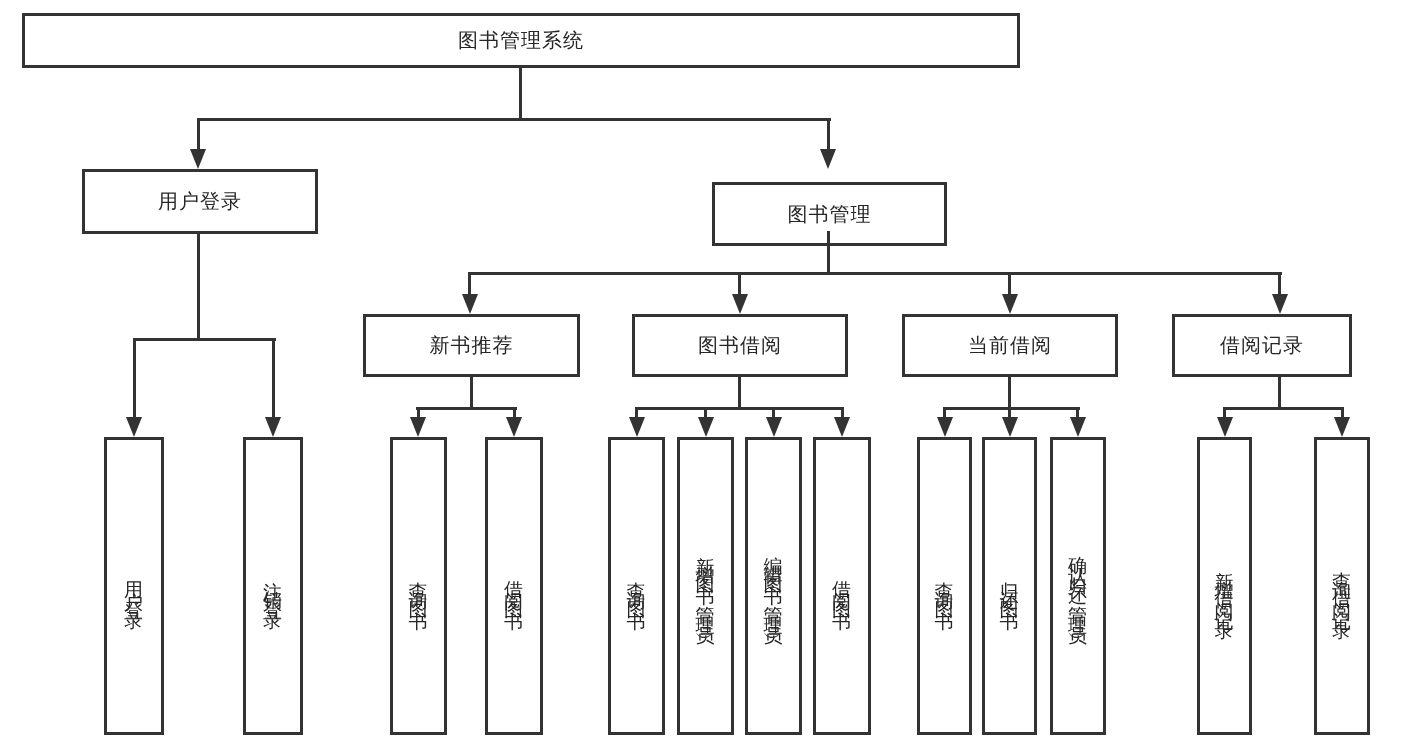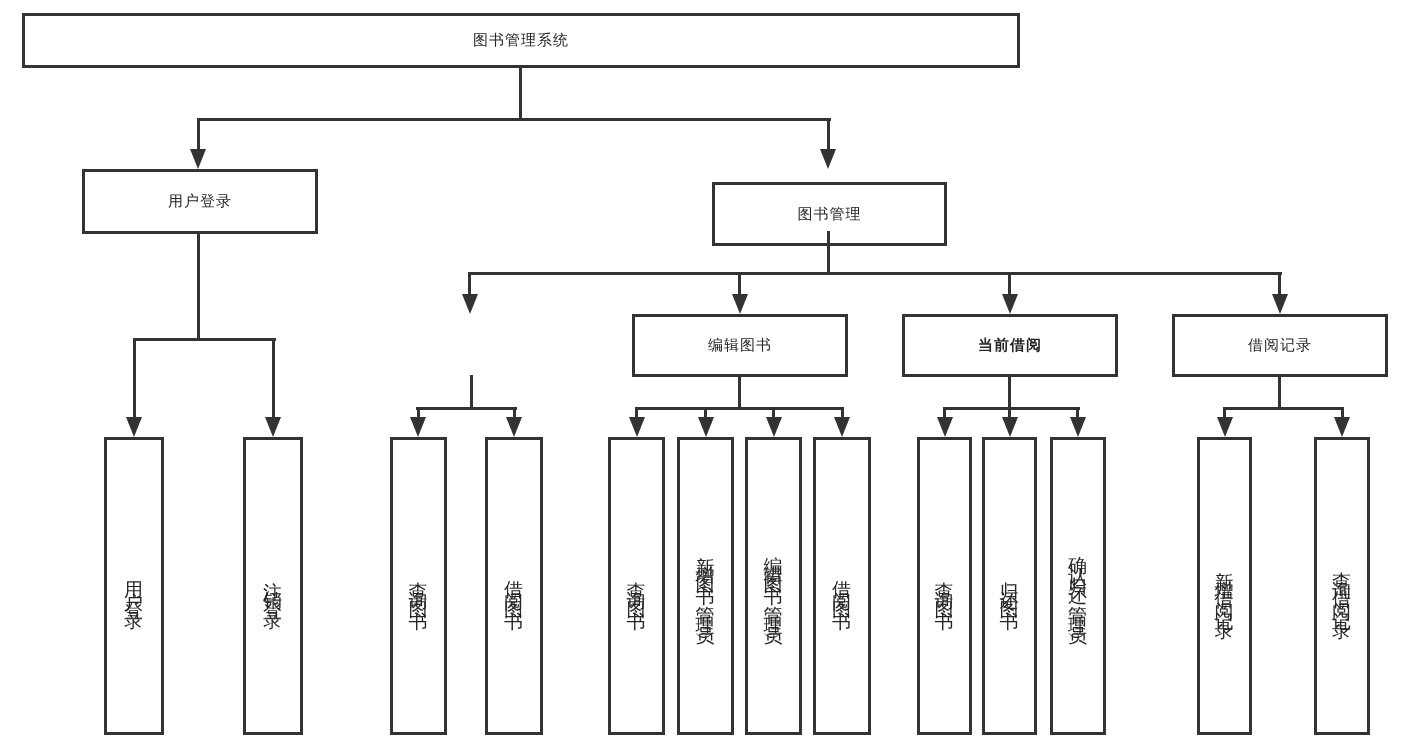--- a/index.html
+++ b/index.html
@@ -19,21 +19,21 @@
   }
   
   .box{
     position:absolute;
     box-sizing:border-box;
     border:3px solid var(--line);
     background:var(--background);
     display:flex;
     align-items:center;
     justify-content:center;
-    font-size:15px;
+    font-size:20px;
     letter-spacing:1px;
     color:var(--text);
   }
   .vbox{
     position:absolute;
     box-sizing:border-box;
     border:3px solid var(--line);
     background:var(--background);
     display:flex;
     align-items:center;
@@ -96,23 +96,24 @@
   <div class="ln" style="left:469px;top:272px;width:813px;height:3px;"></div>
   <div class="ln" style="left:468px;top:272px;width:3px;height:24px;"></div>
   <div class="arrow" style="left:462px;top:294px;"></div>
   <div class="ln" style="left:738px;top:272px;width:3px;height:24px;"></div>
   <div class="arrow" style="left:732px;top:294px;"></div>
   <div class="ln" style="left:1008px;top:272px;width:3px;height:24px;"></div>
   <div class="arrow" style="left:1002px;top:294px;"></div>
   <div class="ln" style="left:1278px;top:272px;width:3px;height:24px;"></div>
   <div class="arrow" style="left:1272px;top:294px;"></div>
 
-  <div class="box" style="left:632px;top:314px;width:216px;height:63px;">编辑图书</div>
-  <div class="box" style="left:902px;top:314px;width:216px;height:63px;font-weight:bold;">当前借阅</div>
-  <div class="box" style="left:1172px;top:314px;width:216px;height:63px;text-align:right;">借阅记录</div>
+  <div class="box" style="left:363px;top:314px;width:217px;height:63px;">新书推荐</div>
+  <div class="box" style="left:632px;top:314px;width:216px;height:63px;">图书借阅</div>
+  <div class="box" style="left:902px;top:314px;width:216px;height:63px;">当前借阅</div>
+  <div class="box" style="left:1172px;top:314px;width:180px;height:63px;text-align:right;">借阅记录</div>
 
   <div class="ln" style="left:470px;top:375px;width:3px;height:34px;"></div>
   <div class="ln" style="left:416px;top:407px;width:101px;height:3px;"></div>
   <div class="ln" style="left:417px;top:407px;width:3px;height:12px;"></div>
   <div class="arrow" style="left:410px;top:417px;"></div>
   <div class="ln" style="left:513px;top:407px;width:3px;height:12px;"></div>
   <div class="arrow" style="left:506px;top:417px;"></div>
 
   <div class="ln" style="left:738px;top:375px;width:3px;height:34px;"></div>
   <div class="ln" style="left:635px;top:407px;width:209px;height:3px;"></div>

